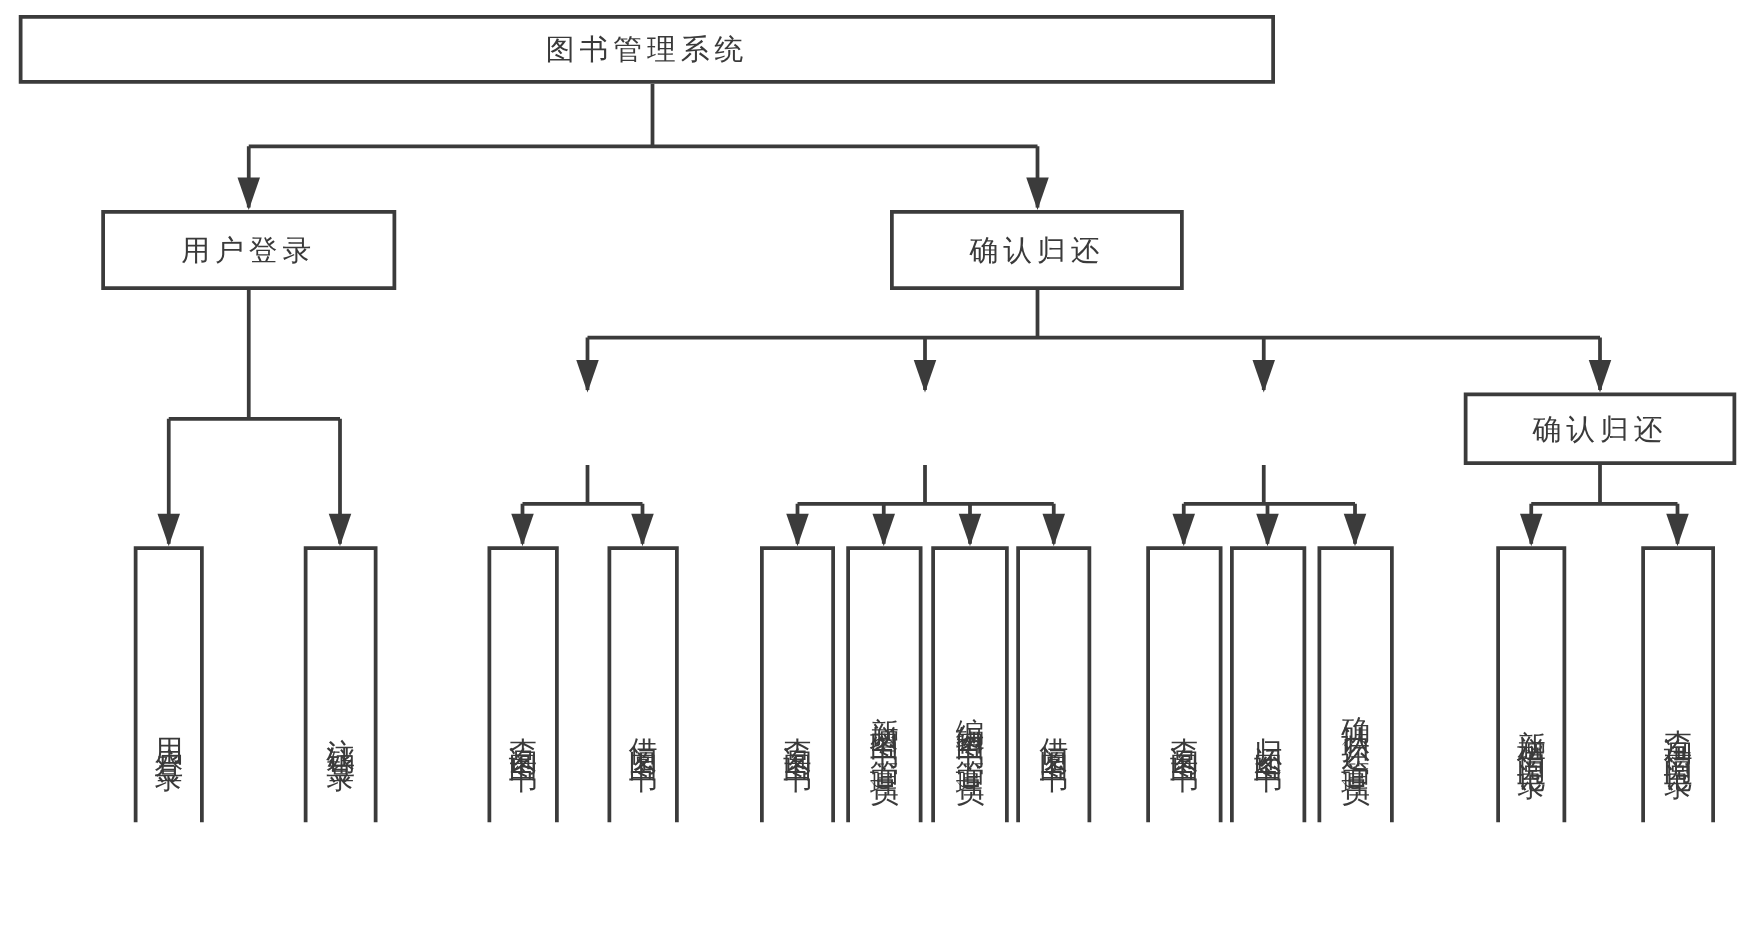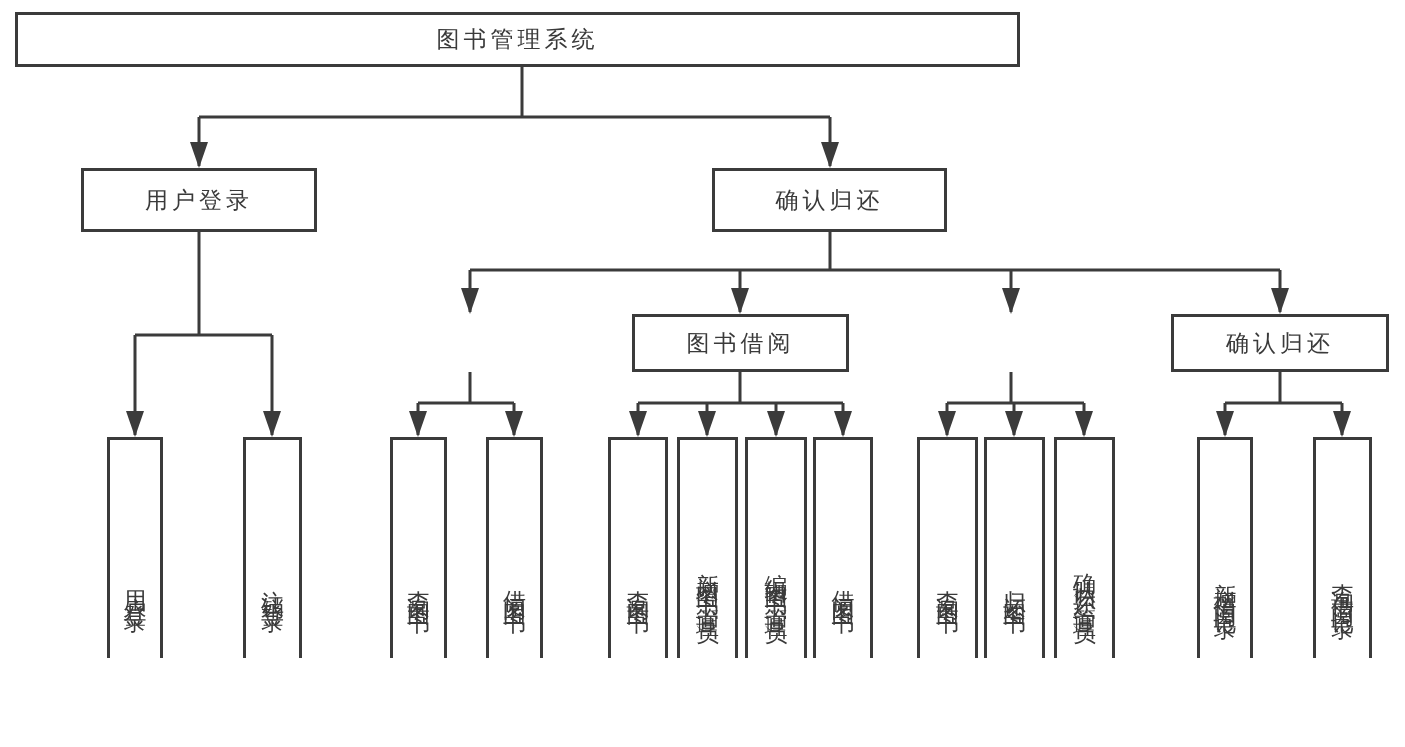--- a/index.html
+++ b/index.html
@@ -109,23 +109,20 @@
     <span>图书管理系统</span>
   </div>
 
   <div class="box h" style="left:81px;top:168px;width:236px;height:64px">
     <span>用户登录</span>
   </div>
   <div class="box h" style="left:712px;top:168px;width:235px;height:64px">
     <span>确认归还</span>
   </div>
 
-  <div class="box h" style="left:632px;top:314px;width:217px;height:58px">
-    <span>图书借阅</span>
-  </div>
   <div class="box h" style="left:1171px;top:314px;width:218px;height:58px">
     <span>确认归还</span>
   </div>
 
   <div class="box v" style="left:107px;top:437px;width:56px;height:298px">
     <span>用户登录</span>
   </div>
   <div class="box v" style="left:243px;top:437px;width:59px;height:298px">
     <span>注销登录</span>
   </div>

